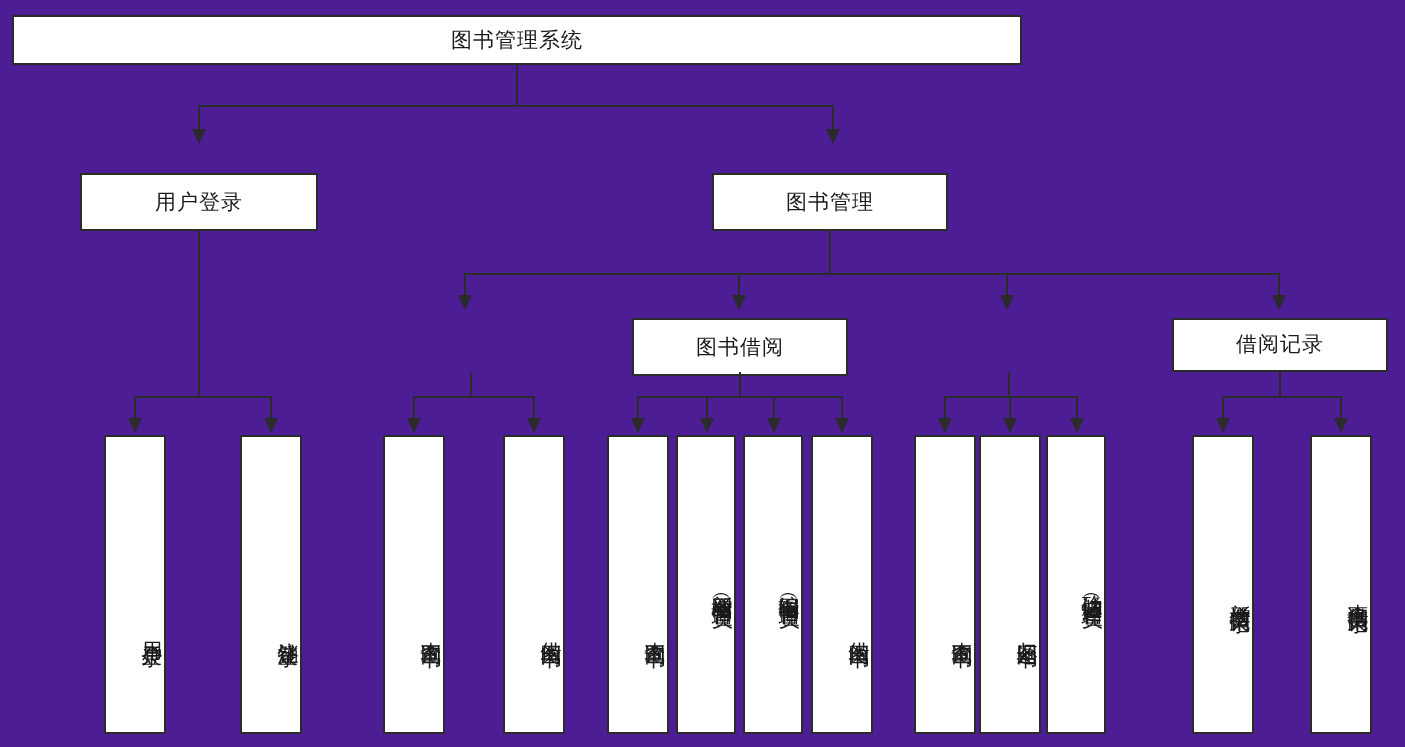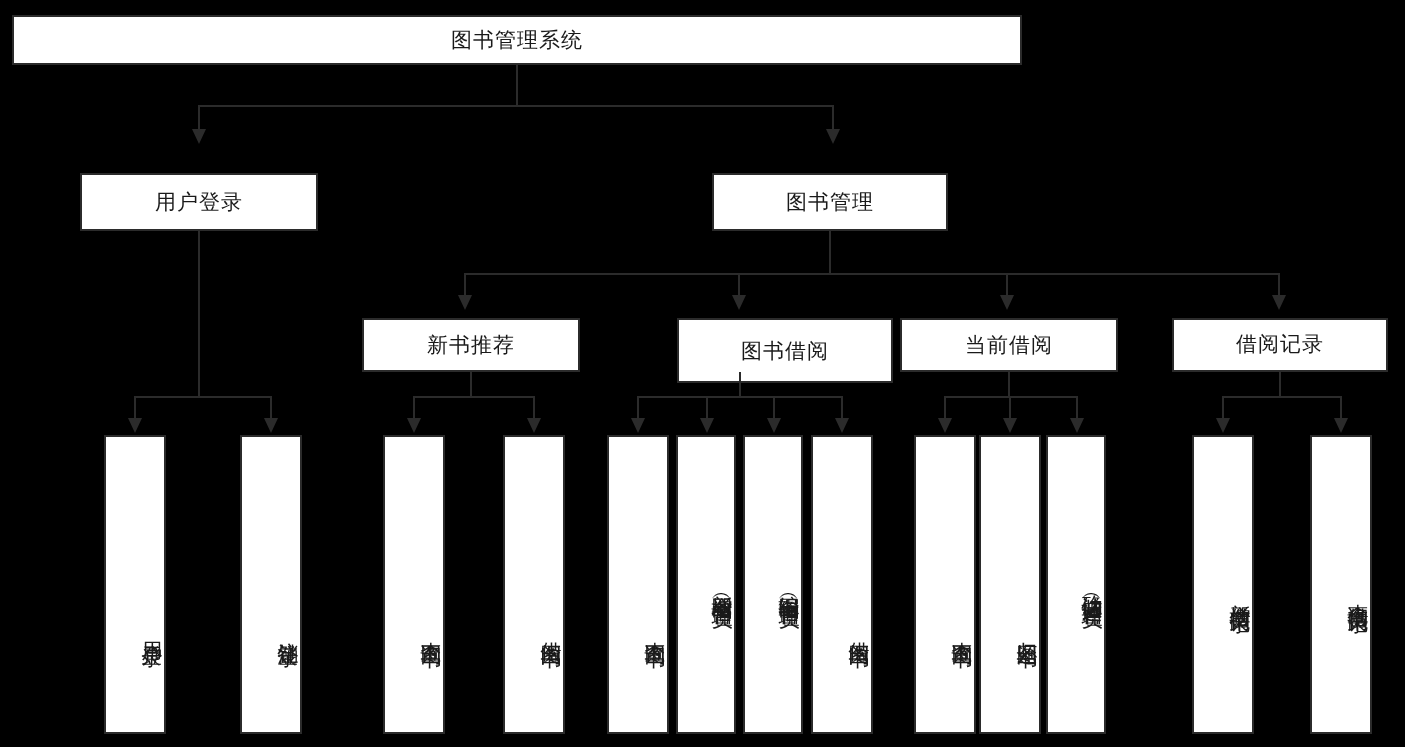--- a/index.html
+++ b/index.html
@@ -8,21 +8,21 @@
     padding: 0;
     background: #ffffff;
   }
   body {
     font-family: "Liberation Sans", "DejaVu Sans", sans-serif;
   }
   #canvas {
     position: relative;
     width: 1405px;
     height: 747px;
-    background: #000000;
+    background: #4c1d95;
     overflow: hidden;
   }
   
   .node {
     position: absolute;
     box-sizing: border-box;
     border: 2px solid #2b2b2b;
     background: #ffffff;
     display: flex;
     align-items: center;
@@ -109,23 +109,21 @@
   <div class="hline" style="left:464px; top:273px; width:816px;"></div>
   <div class="vline" style="left:464px; top:273px; height:24px;"></div>
   <div class="arrow" style="left:458px; top:295px;"></div>
   <div class="vline" style="left:738px; top:273px; height:24px;"></div>
   <div class="arrow" style="left:732px; top:295px;"></div>
   <div class="vline" style="left:1006px; top:273px; height:24px;"></div>
   <div class="arrow" style="left:1000px; top:295px;"></div>
   <div class="vline" style="left:1278px; top:273px; height:24px;"></div>
   <div class="arrow" style="left:1272px; top:295px;"></div>
 
-  <div class="node h" style="left:362px; top:318px; width:218px; height:54px;">新书推荐</div>
-  <div class="node h" style="left:632px; top:318px; width:216px; height:65px;margin-left:45px;">图书借阅</div>
-  <div class="node h" style="left:900px; top:318px; width:218px; height:54px;">当前借阅</div>
+  <div class="node h" style="left:632px; top:318px; width:216px; height:58px;">图书借阅</div>
   <div class="node h" style="left:1172px; top:318px; width:216px; height:54px;font-family:Liberation Serif, serif;">借阅记录</div>
 
   <div class="vline" style="left:470px; top:372px; height:24px;"></div>
   <div class="hline" style="left:413px; top:396px; width:122px;"></div>
   <div class="vline" style="left:413px; top:396px; height:24px;"></div>
   <div class="arrow" style="left:407px; top:418px;"></div>
   <div class="vline" style="left:533px; top:396px; height:24px;"></div>
   <div class="arrow" style="left:527px; top:418px;"></div>
 
   <div class="vline" style="left:739px; top:372px; height:24px;"></div>

